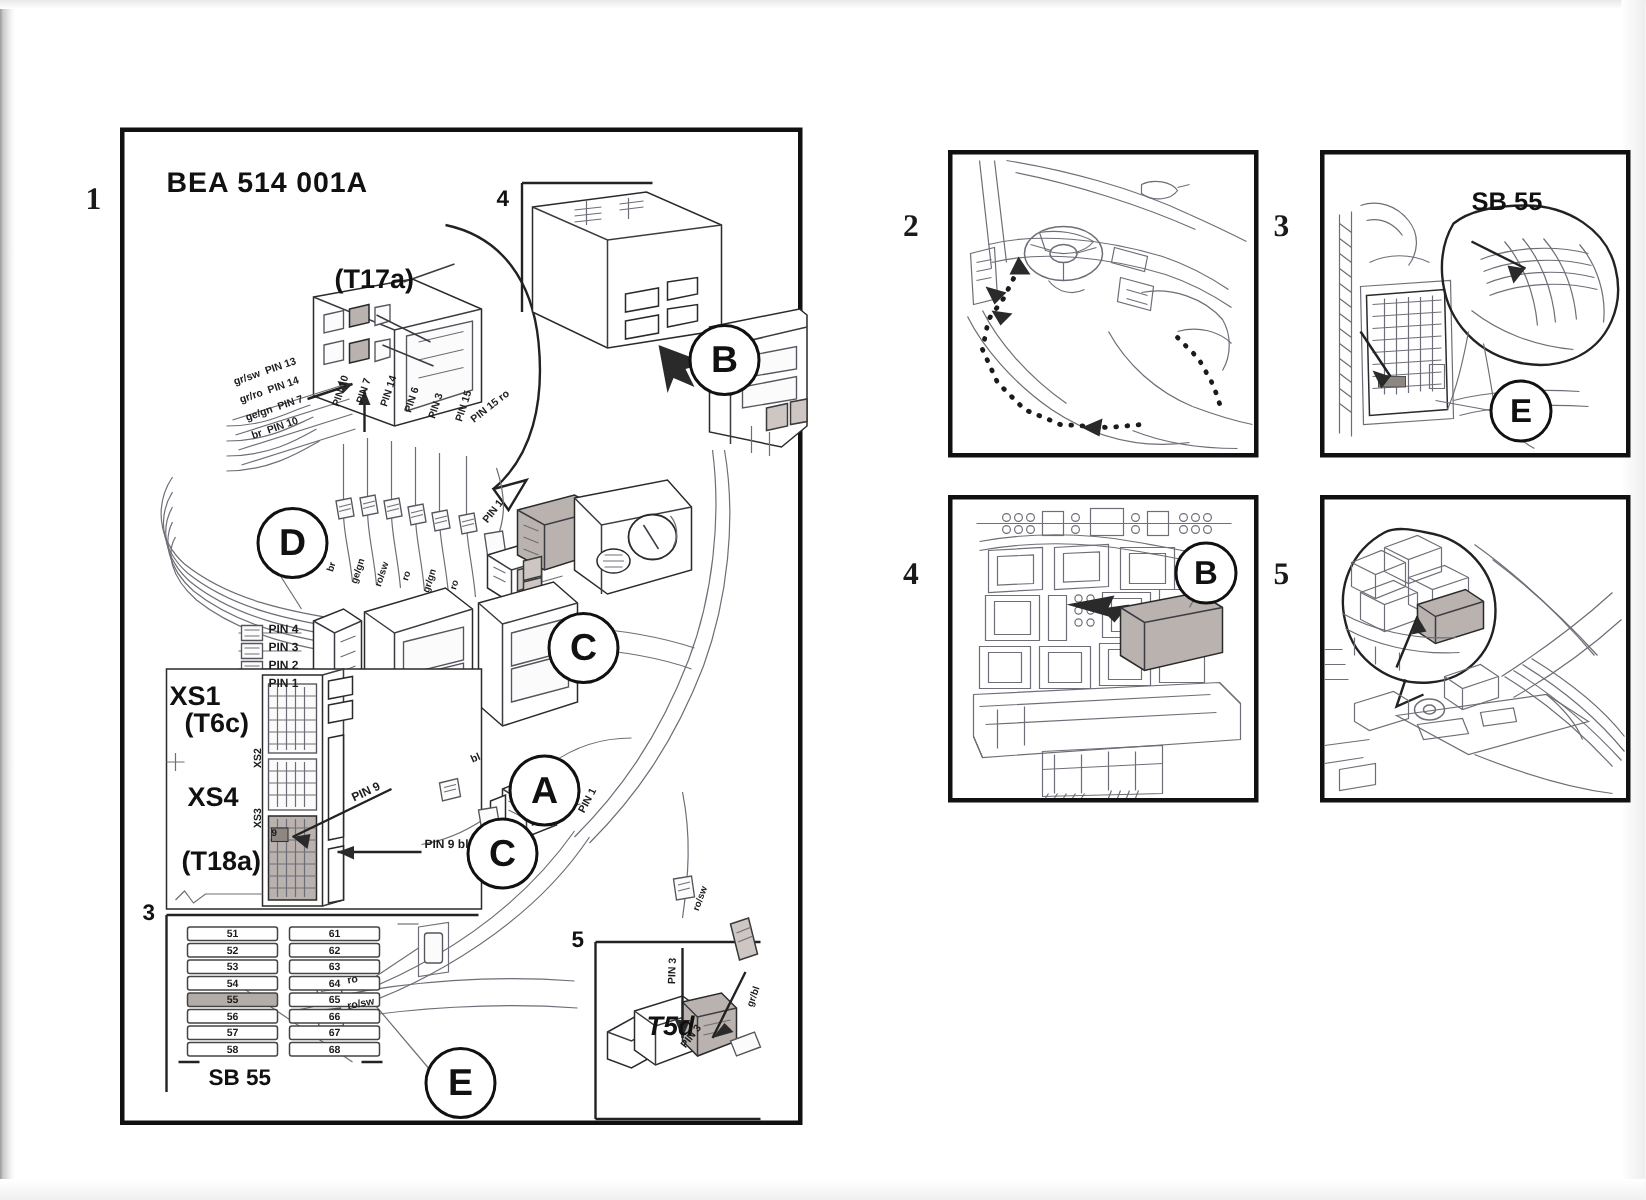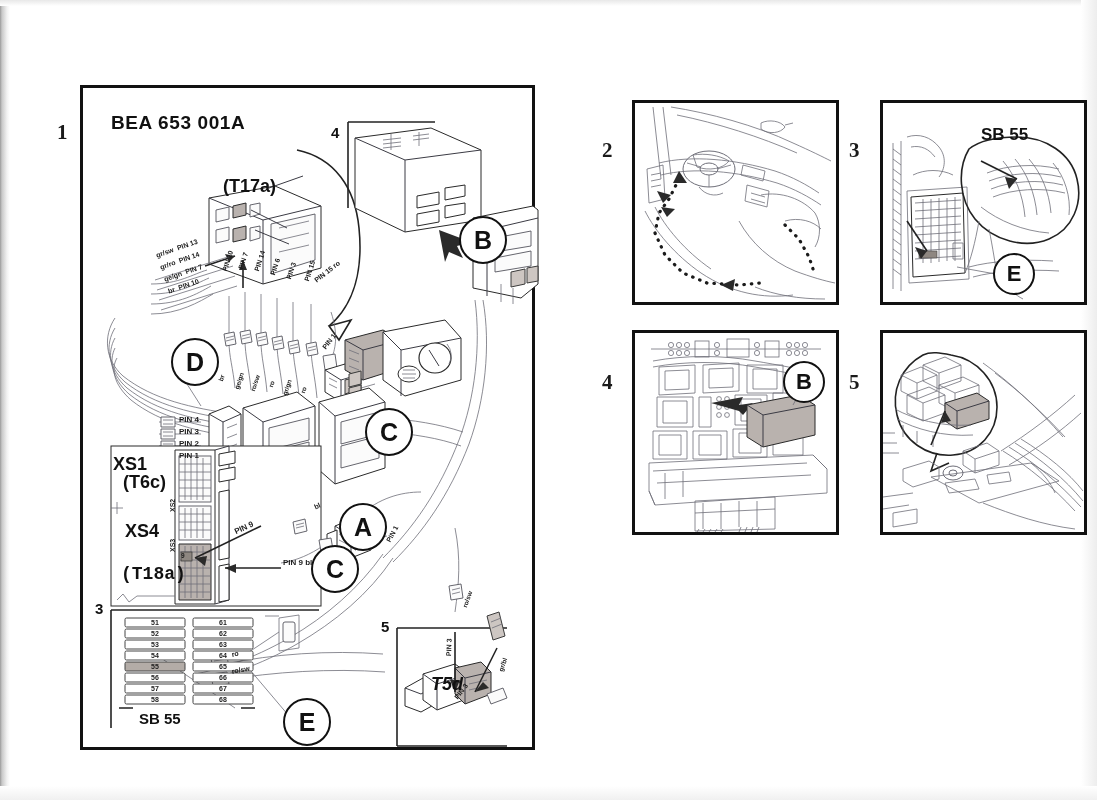--- a/index.html
+++ b/index.html
@@ -58,21 +58,21 @@
 <body>
 
 <div id="scan-left"></div>
 <div id="scan-top"></div>
 <div id="scan-right"></div>
 <div id="scan-bottom"></div>
 
 <div class="pnum" style="left:57px;top:120px;">1</div>
 <div class="panel" id="main-panel" style="left:80px;top:85px;width:455px;height:665px;">
 
-  <div class="title" style="left:28px;top:24px;">BEA 653 001A</div>
+  <div class="title" style="left:28px;top:24px;">BEA 514 001A</div>
 
   <svg width="455" height="665" viewBox="0 0 455 665">
 
     <path class="ln2" d="M214 62 C252 70 272 100 276 140 C280 180 272 216 246 238"></path>
     <path class="ln2" d="M246 238 L268 232 L256 252 Z" fill="#fff"></path>
 
     <path class="ln2" d="M265 34 L265 120"></path>
     <path class="ln2" d="M265 34 L352 34"></path>
 
     <g>
@@ -399,21 +399,21 @@
   <div class="lbl s8" style="left:96px;top:327px;">PIN 4</div>
   <div class="lbl s8" style="left:96px;top:339px;">PIN 3</div>
   <div class="lbl s8" style="left:96px;top:351px;">PIN 2</div>
   <div class="lbl s8" style="left:96px;top:363px;">PIN 1</div>
 
   <div class="tag s13" style="left:30px;top:366px;">XS1</div>
   <div class="tag s13" style="left:40px;top:384px;">(T6c)</div>
   <div class="lbl s7" style="left:86px;top:424px;transform:rotate(-90deg);transform-origin:left top;">XS2</div>
   <div class="lbl s7" style="left:86px;top:464px;transform:rotate(-90deg);transform-origin:left top;">XS3</div>
   <div class="tag s13" style="left:42px;top:433px;">XS4</div>
-  <div class="tag s13" style="left:38px;top:476px;font-family:Liberation Mono, monospace;">(T18a)</div>
+  <div class="tag s13" style="left:38px;top:476px;">(T18a)</div>
   <div class="lbl s6" style="left:98px;top:464px;">9</div>
 
   <div class="lbl s8" style="left:150px;top:440px;transform:rotate(-25deg);transform-origin:left top;">PIN 9</div>
   <div class="lbl s8" style="left:200px;top:470px;">PIN 9 bl</div>
   <div class="lbl s7" style="left:230px;top:416px;transform:rotate(-24deg);transform-origin:left top;">bl</div>
   <div class="lbl s7" style="left:302px;top:452px;transform:rotate(-62deg);transform-origin:left top;">PIN 1</div>
 
   <div id="fusebox" style="position:absolute;left:40px;top:528px;">
     <svg width="160" height="92" viewBox="0 0 160 92">
       <g id="fusecells">

